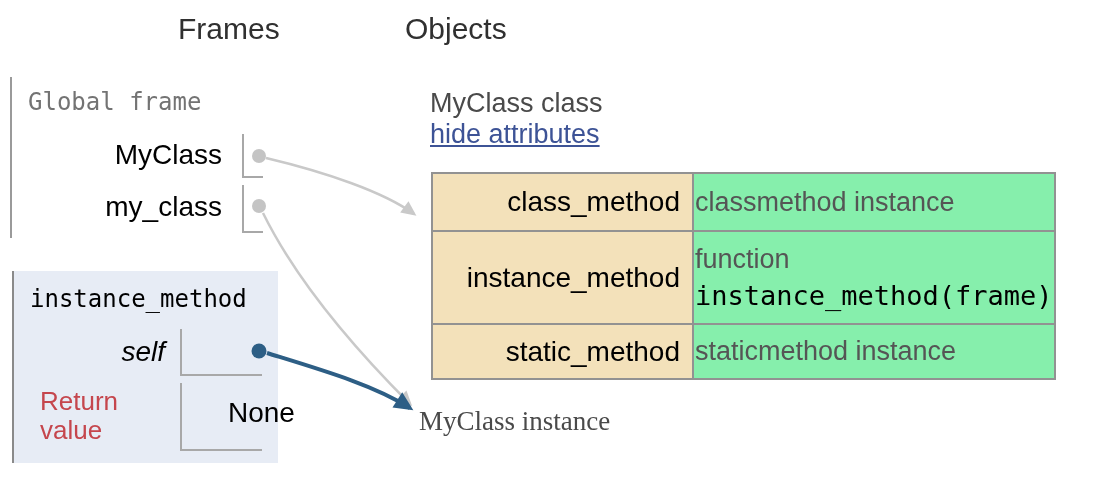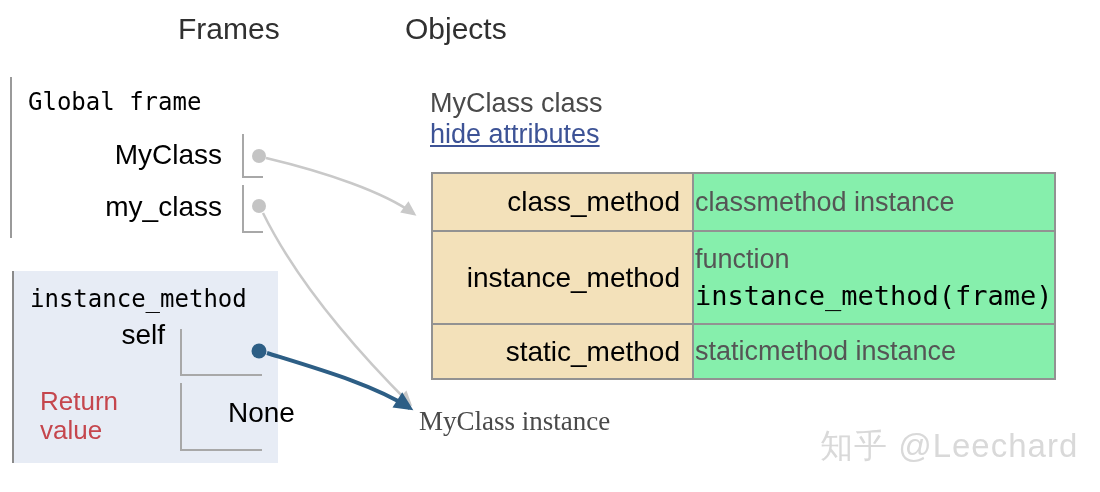--- a/index.html
+++ b/index.html
@@ -8,32 +8,32 @@
     font-family:"Liberation Sans",sans-serif;overflow:hidden;
   }
   .mono{font-family:"DejaVu Sans Mono",monospace;}
 
   .col-header{position:absolute;font-size:30px;color:#303030;}
   #hdr-frames{left:178px;top:12px;}
   #hdr-objects{left:405px;top:12px;}
 
   
   .gf-rail{position:absolute;left:10px;top:77px;width:2px;height:161px;background:#9a9a9a;}
-  .gf-title{position:absolute;left:28px;top:88px;font-size:24px;color:#000000;}
+  .gf-title{position:absolute;left:28px;top:88px;font-size:24px;color:#737373;}
   .var-label{position:absolute;text-align:right;font-size:28px;color:#000;}
   #var-myclass{left:40px;top:139px;width:182px;}
   #var-myclass2{left:40px;top:191px;width:182px;}
 
   
   .fn-frame{
     position:absolute;left:12px;top:271px;width:266px;height:192px;
     background:#e7ecf5;border-left:2px solid #8a8a8a;box-sizing:border-box;
   }
   .fn-title{position:absolute;left:30px;top:285px;font-size:24px;color:#000;}
-  #var-self{left:40px;top:319px;width:125px;}
+  #var-self{left:40px;top:336px;width:125px;font-style:italic;}
   .ret-label{
     position:absolute;left:40px;top:387px;width:125px;
     font-size:26px;color:#c5464d;line-height:29px;
   }
   #none-value{position:absolute;left:188px;top:397px;font-size:28px;color:#000;margin-left:40px;}
 
   
   .obj-title{position:absolute;left:430px;top:88px;font-size:27px;color:#4a4a4a;}
   .toggle-link{
     position:absolute;left:430px;top:119px;font-size:27px;color:#3d5396;
@@ -109,21 +109,20 @@
       <td class="attr-val">
         <span>staticmethod instance</span>
         
       </td>
     </tr>
   </tbody>
     </table>
 
   <div class="instance-label">MyClass instance</div>
 
-  <div class="watermark">知乎 @Leechard</div>
 
   <svg class="overlay" width="1100" height="492" viewBox="0 0 1100 492">
     <defs>
       <marker id="mgray" markerUnits="userSpaceOnUse" markerWidth="18" markerHeight="16" refX="13" refY="8" orient="auto">
         <path d="M1,1 L16,8 L1,15 z" fill="#c9c9c9"></path>
       </marker>
       <marker id="mblue" markerUnits="userSpaceOnUse" markerWidth="22" markerHeight="20" refX="16" refY="10" orient="auto">
         <path d="M1,1 L20,10 L1,19 z" fill="#2d5e85"></path>
       </marker>
     </defs>

